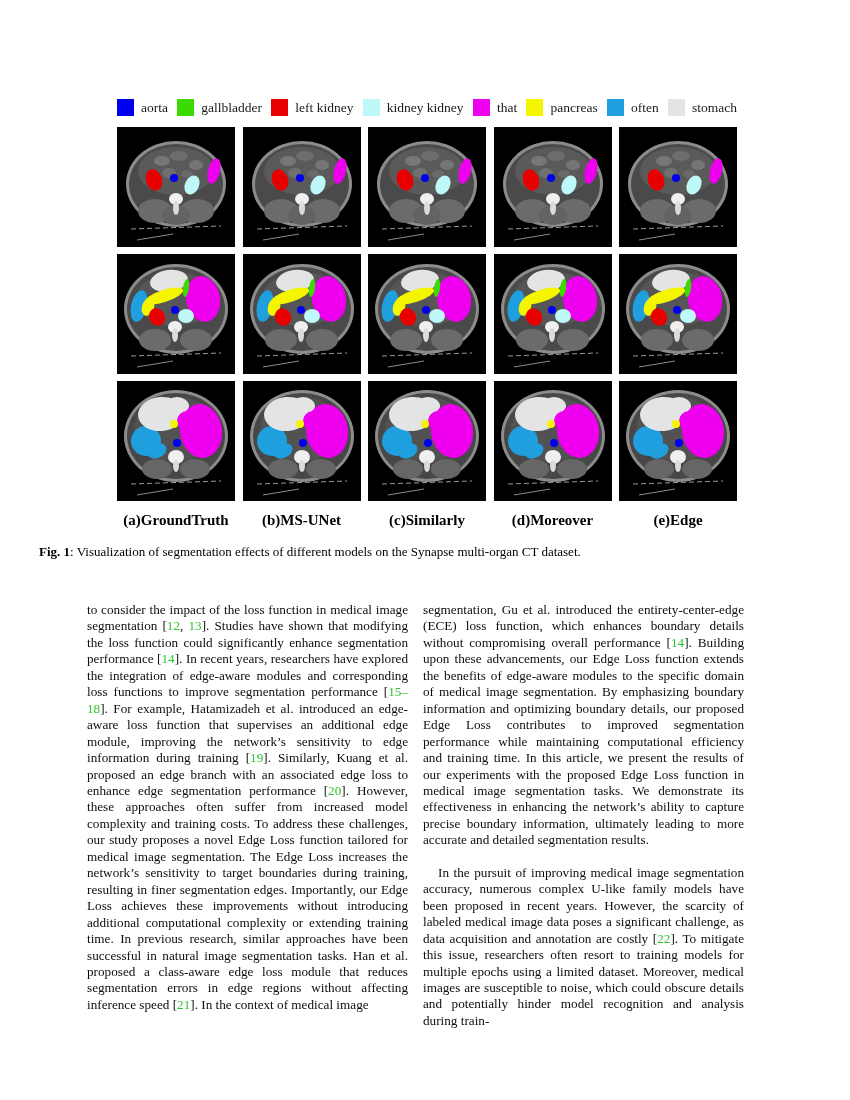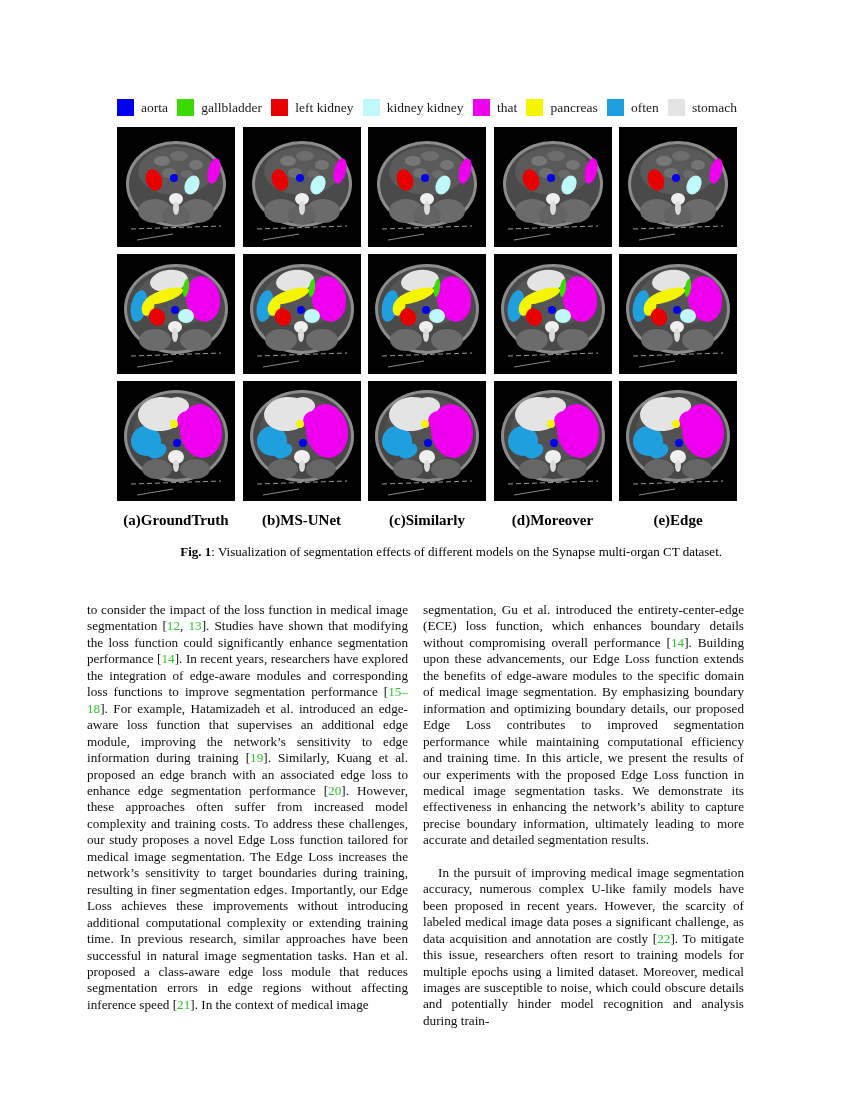--- a/index.html
+++ b/index.html
@@ -19,22 +19,22 @@
         grid-auto-rows:120px;justify-content:space-between;row-gap:7px;}
   .ct-cell{width:118px;height:120px;background:#000;overflow:hidden;}
   .ct-svg{width:100%;height:100%;display:block;}
 
   
   .collabels{position:absolute;left:117px;top:512px;width:620px;
              display:grid;grid-template-columns:repeat(5,118px);justify-content:space-between;}
   .col-label{text-align:center;font-weight:bold;font-size:15px;color:#000;}
 
   
-  .caption{position:absolute;left:0;top:544px;width:722px;text-align:right;
-           font-size:13px;color:#000;}
+  .caption{position:absolute;left:0;top:544px;width:722px;text-align:left;
+           font-size:13px;color:#000;padding-left:39px;}
 
   
   .textcol{position:absolute;top:590px;width:345px;text-align:justify;
            font-size:13.2px;line-height:16.45px;color:#0d0d0d;}
   #col-left{left:75px;}
   #col-right{left:411px;}
   .para{margin:12px;}
   .para + .para{margin-top:16px;}
   .para.indent{text-indent:15px;}
   .cite{cursor:pointer;}

